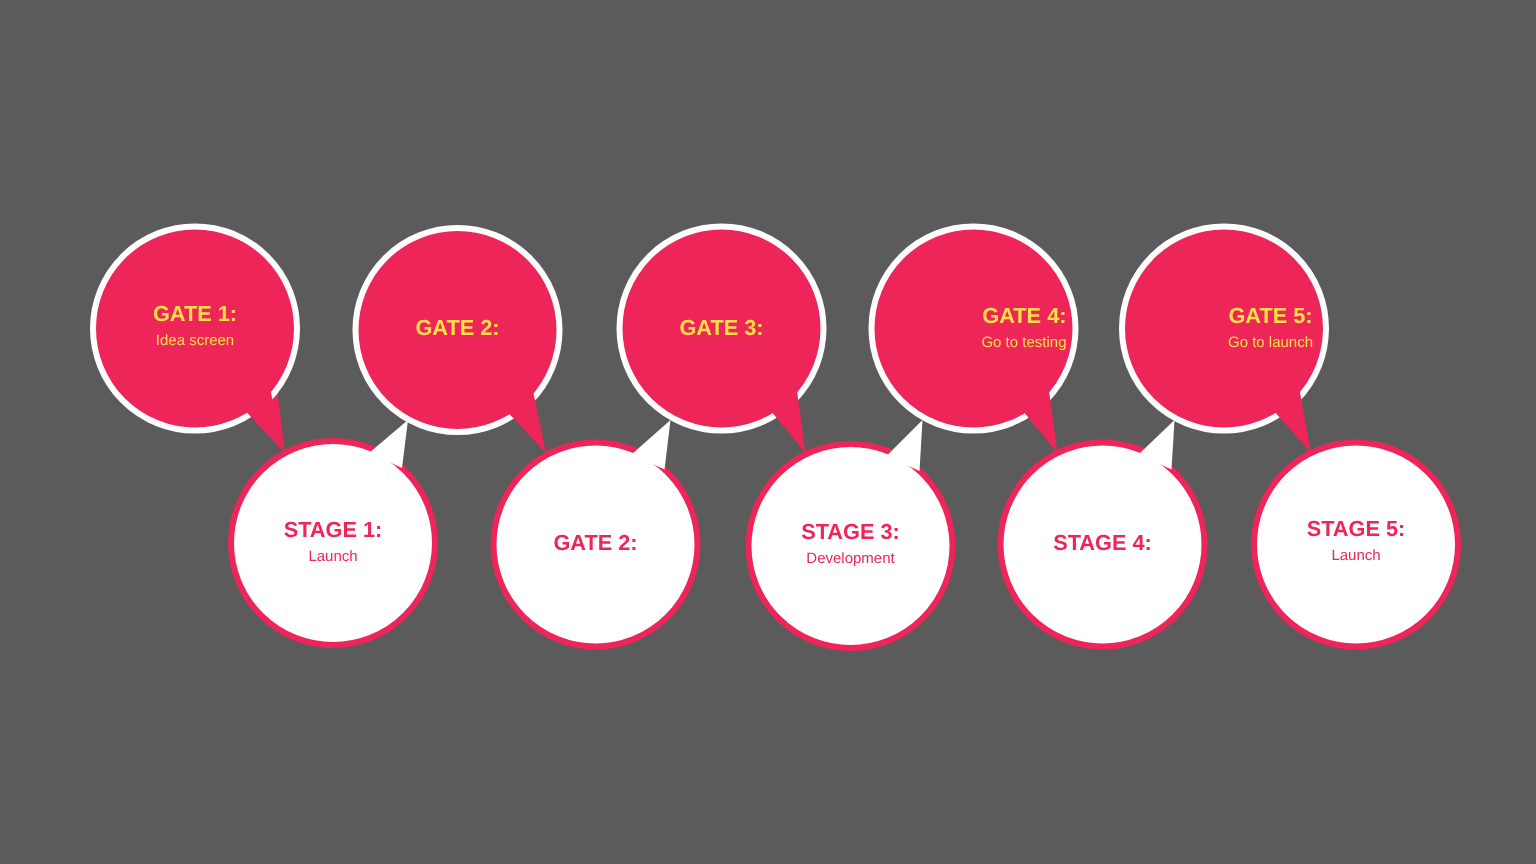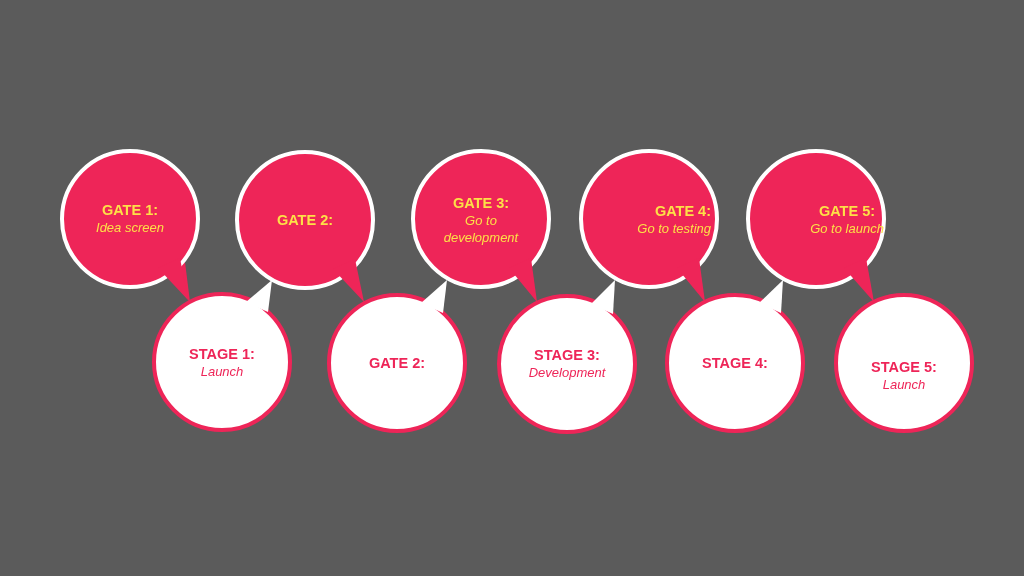--- a/index.html
+++ b/index.html
@@ -11,21 +11,21 @@
   }
   #canvas { position: absolute; left: 0; top: 0; width: 1024px; height: 576px; }
   .label {
     position: absolute;
     width: 124px;
     text-align: center;
     transform: translate(-50%, -50%);
     line-height: 17px;
   }
   .label .title { display: block; font-weight: bold; font-size: 14.5px; }
-  .label .sub { display: block; font-size: 13px; font-style: italic; }
+  .label .sub { display: block; font-size: 10px; }
   .gate-label { color: #fde047; }
   .stage-label { color: #EE2558; }
 </style>
 </head>
 <body>
 
 <svg id="canvas" width="1024" height="576" viewBox="0 0 1024 576" xmlns="http://www.w3.org/2000/svg">
 
   <g>
     <g>
@@ -76,21 +76,20 @@
 
 <div class="label gate-label" style="left:130px; top:219px;">
   <span class="title">GATE 1:</span>
   <span class="sub">Idea screen</span>
 </div>
 <div class="label gate-label" style="left:305px; top:220px; width:90px;">
   <span class="title">GATE 2:</span>
 </div>
 <div class="label gate-label" style="left:481px; top:220px; width:100px;">
   <span class="title">GATE 3:</span>
-  <span class="sub">Go to development</span>
 </div>
 <div class="label gate-label" style="left:649px; top:220px;text-align:right;">
   <span class="title">GATE 4:</span>
   <span class="sub">Go to testing</span>
 </div>
 <div class="label gate-label" style="left:847px; top:220px;">
   <span class="title">GATE 5:</span>
   <span class="sub">Go to launch</span>
 </div>
 
@@ -101,16 +100,16 @@
 <div class="label stage-label" style="left:397px; top:363px; width:80px;">
   <span class="title">GATE 2:</span>
 </div>
 <div class="label stage-label" style="left:567px; top:364px;">
   <span class="title">STAGE 3:</span>
   <span class="sub">Development</span>
 </div>
 <div class="label stage-label" style="left:735px; top:363px; width:110px;">
   <span class="title">STAGE 4:</span>
 </div>
-<div class="label stage-label" style="left:904px; top:362px;margin-top:14px;">
+<div class="label stage-label" style="left:904px; top:362px;">
   <span class="title">STAGE 5:</span>
   <span class="sub">Launch</span>
 </div>
 
 </body></html>

